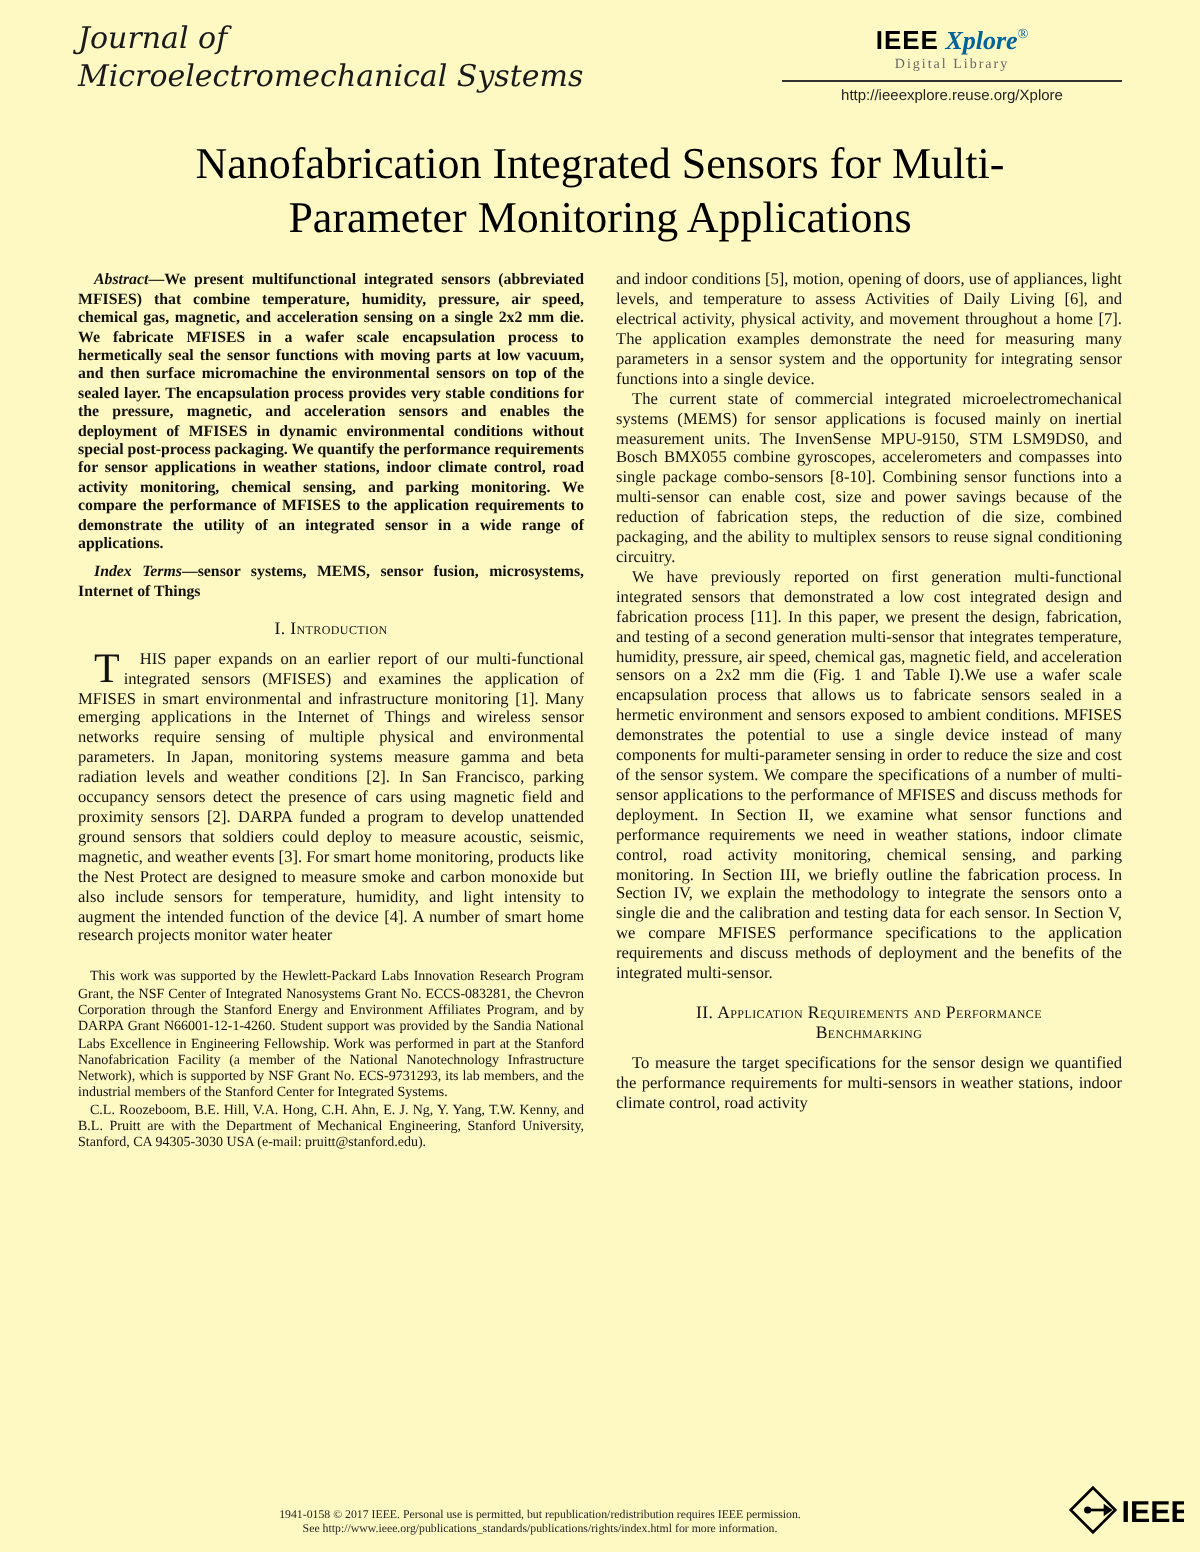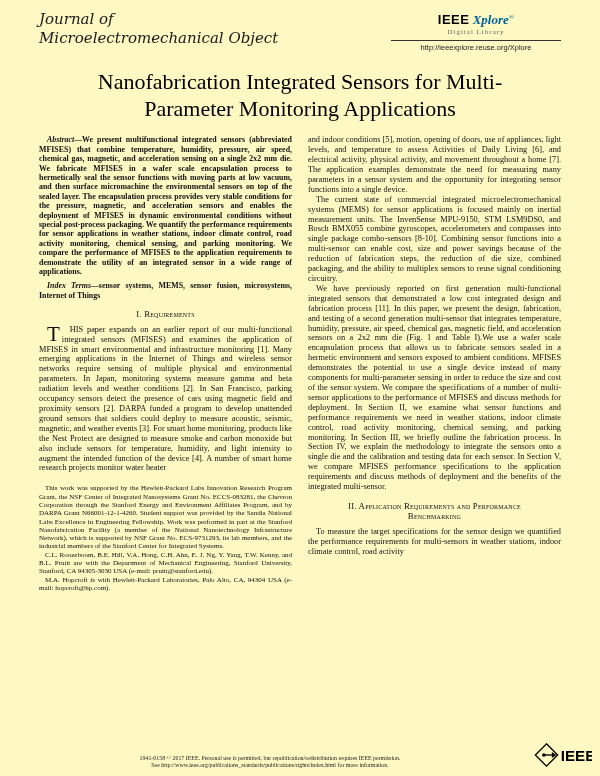--- a/index.html
+++ b/index.html
@@ -66,21 +66,21 @@
   .ieee-logo svg { width:100%; height:100%; }
 </style>
 </head>
 <body>
 
 <div class="page">
 
   <div class="header">
     <div class="masthead">
       <div>Journal of</div>
-      <div>Microelectromechanical Object</div>
+      <div>Microelectromechanical Systems</div>
     </div>
     <div class="xplore-block">
       <div class="xplore-logo">
         <span class="xplore-ieee">IEEE</span>
         <span class="xplore-name">Xplore</span><span class="xplore-reg">®</span>
       </div>
       <div class="xplore-tagline">Digital Library</div>
       <div class="xplore-rule"></div>
       <div class="xplore-url">http://ieeexplore.reuse.org/Xplore</div>
     </div>
@@ -88,28 +88,27 @@
 
   <h1 class="title">Nanofabrication Integrated Sensors for Multi-Parameter Monitoring Applications</h1>
 
   <div class="columns">
 
     <div class="col">
       <p class="abstract"><span class="lbl-italic">Abstract</span><span>—We present multifunctional integrated sensors (abbreviated MFISES) that combine temperature, humidity, pressure, air speed, chemical gas, magnetic, and acceleration sensing on a single 2x2 mm die. We fabricate MFISES in a wafer scale encapsulation process to hermetically seal the sensor functions with moving parts at low vacuum, and then surface micromachine the environmental sensors on top of the sealed layer. The encapsulation process provides very stable conditions for the pressure, magnetic, and acceleration sensors and enables the deployment of MFISES in dynamic environmental conditions without special post-process packaging. We quantify the performance requirements for sensor applications in weather stations, indoor climate control, road activity monitoring, chemical sensing, and parking monitoring. We compare the performance of MFISES to the application requirements to demonstrate the utility of an integrated sensor in a wide range of applications.</span></p>
 
       <p class="index-terms"><span class="lbl-italic">Index Terms</span><span>—sensor systems, MEMS, sensor fusion, microsystems, Internet of Things</span></p>
 
-      <h2 class="section-heading">I. Requirements</h2>
+      <h2 class="section-heading">I. Introduction</h2>
 
       <p class="dropcap-p"><span class="dropcap">T</span><span>HIS paper expands on an earlier report of our multi-functional integrated sensors (MFISES) and examines the application of MFISES in smart environmental and infrastructure monitoring [1]. Many emerging applications in the Internet of Things and wireless sensor networks require sensing of multiple physical and environmental parameters. In Japan, monitoring systems measure gamma and beta radiation levels and weather conditions [2]. In San Francisco, parking occupancy sensors detect the presence of cars using magnetic field and proximity sensors [2]. DARPA funded a program to develop unattended ground sensors that soldiers could deploy to measure acoustic, seismic, magnetic, and weather events [3]. For smart home monitoring, products like the Nest Protect are designed to measure smoke and carbon monoxide but also include sensors for temperature, humidity, and light intensity to augment the intended function of the device [4]. A number of smart home research projects monitor water heater</span></p>
 
       <div class="footnote">
         <p class="first">This work was supported by the Hewlett-Packard Labs Innovation Research Program Grant, the NSF Center of Integrated Nanosystems Grant No. ECCS-083281, the Chevron Corporation through the Stanford Energy and Environment Affiliates Program, and by DARPA Grant N66001-12-1-4260. Student support was provided by the Sandia National Labs Excellence in Engineering Fellowship. Work was performed in part at the Stanford Nanofabrication Facility (a member of the National Nanotechnology Infrastructure Network), which is supported by NSF Grant No. ECS-9731293, its lab members, and the industrial members of the Stanford Center for Integrated Systems.</p>
         <p>C.L. Roozeboom, B.E. Hill, V.A. Hong, C.H. Ahn, E. J. Ng, Y. Yang, T.W. Kenny, and B.L. Pruitt are with the Department of Mechanical Engineering, Stanford University, Stanford, CA 94305-3030 USA (e-mail: pruitt@stanford.edu).</p>
-        <p>M.A. Hopcroft is with Hewlett-Packard Laboratories, Palo Alto, CA, 94304 USA (e-mail: hopcroft@hp.com).</p>
       </div>
     </div>
 
     <div class="col">
       <p style="text-indent:0;">and indoor conditions [5], motion, opening of doors, use of appliances, light levels, and temperature to assess Activities of Daily Living [6], and electrical activity, physical activity, and movement throughout a home [7]. The application examples demonstrate the need for measuring many parameters in a sensor system and the opportunity for integrating sensor functions into a single device.</p>
       <p>The current state of commercial integrated microelectromechanical systems (MEMS) for sensor applications is focused mainly on inertial measurement units. The InvenSense MPU-9150, STM LSM9DS0, and Bosch BMX055 combine gyroscopes, accelerometers and compasses into single package combo-sensors [8-10]. Combining sensor functions into a multi-sensor can enable cost, size and power savings because of the reduction of fabrication steps, the reduction of die size, combined packaging, and the ability to multiplex sensors to reuse signal conditioning circuitry.</p>
       <p>We have previously reported on first generation multi-functional integrated sensors that demonstrated a low cost integrated design and fabrication process [11]. In this paper, we present the design, fabrication, and testing of a second generation multi-sensor that integrates temperature, humidity, pressure, air speed, chemical gas, magnetic field, and acceleration sensors on a 2x2 mm die (Fig. 1 and Table I).We use a wafer scale encapsulation process that allows us to fabricate sensors sealed in a hermetic environment and sensors exposed to ambient conditions. MFISES demonstrates the potential to use a single device instead of many components for multi-parameter sensing in order to reduce the size and cost of the sensor system. We compare the specifications of a number of multi-sensor applications to the performance of MFISES and discuss methods for deployment. In Section II, we examine what sensor functions and performance requirements we need in weather stations, indoor climate control, road activity monitoring, chemical sensing, and parking monitoring. In Section III, we briefly outline the fabrication process. In Section IV, we explain the methodology to integrate the sensors onto a single die and the calibration and testing data for each sensor. In Section V, we compare MFISES performance specifications to the application requirements and discuss methods of deployment and the benefits of the integrated multi-sensor.</p>
       <h2 class="section-heading">II. Application Requirements and Performance Benchmarking</h2>
       <p>To measure the target specifications for the sensor design we quantified the performance requirements for multi-sensors in weather stations, indoor climate control, road activity</p>
     </div>

